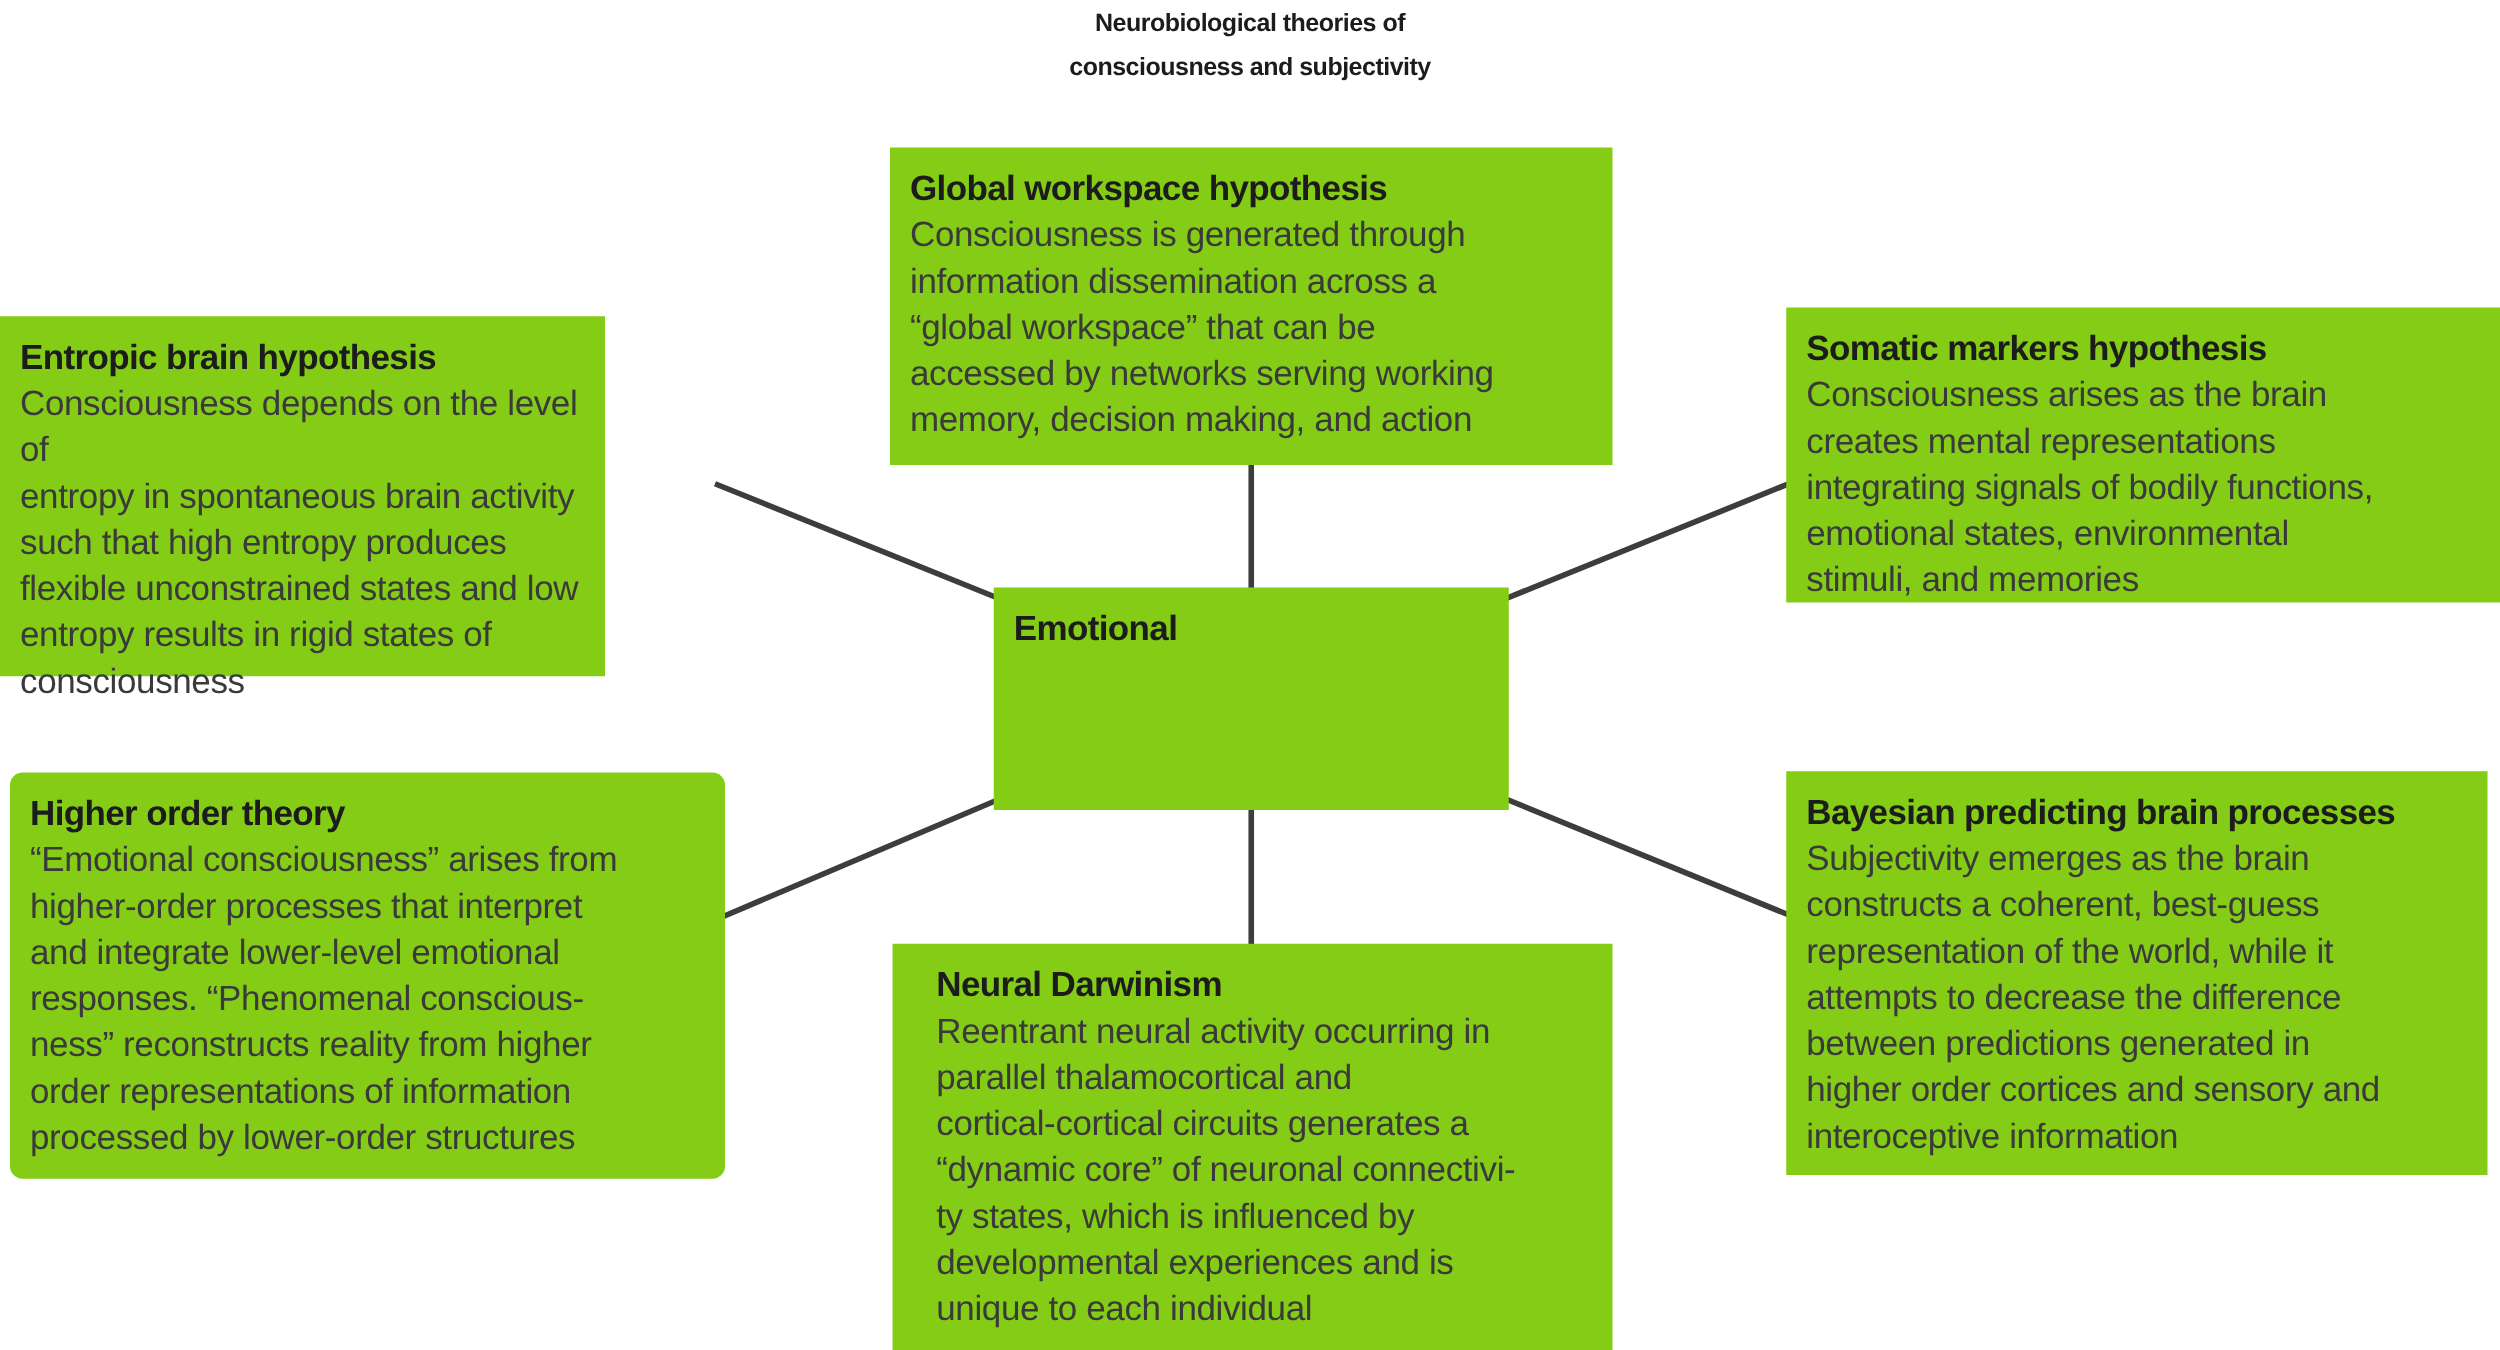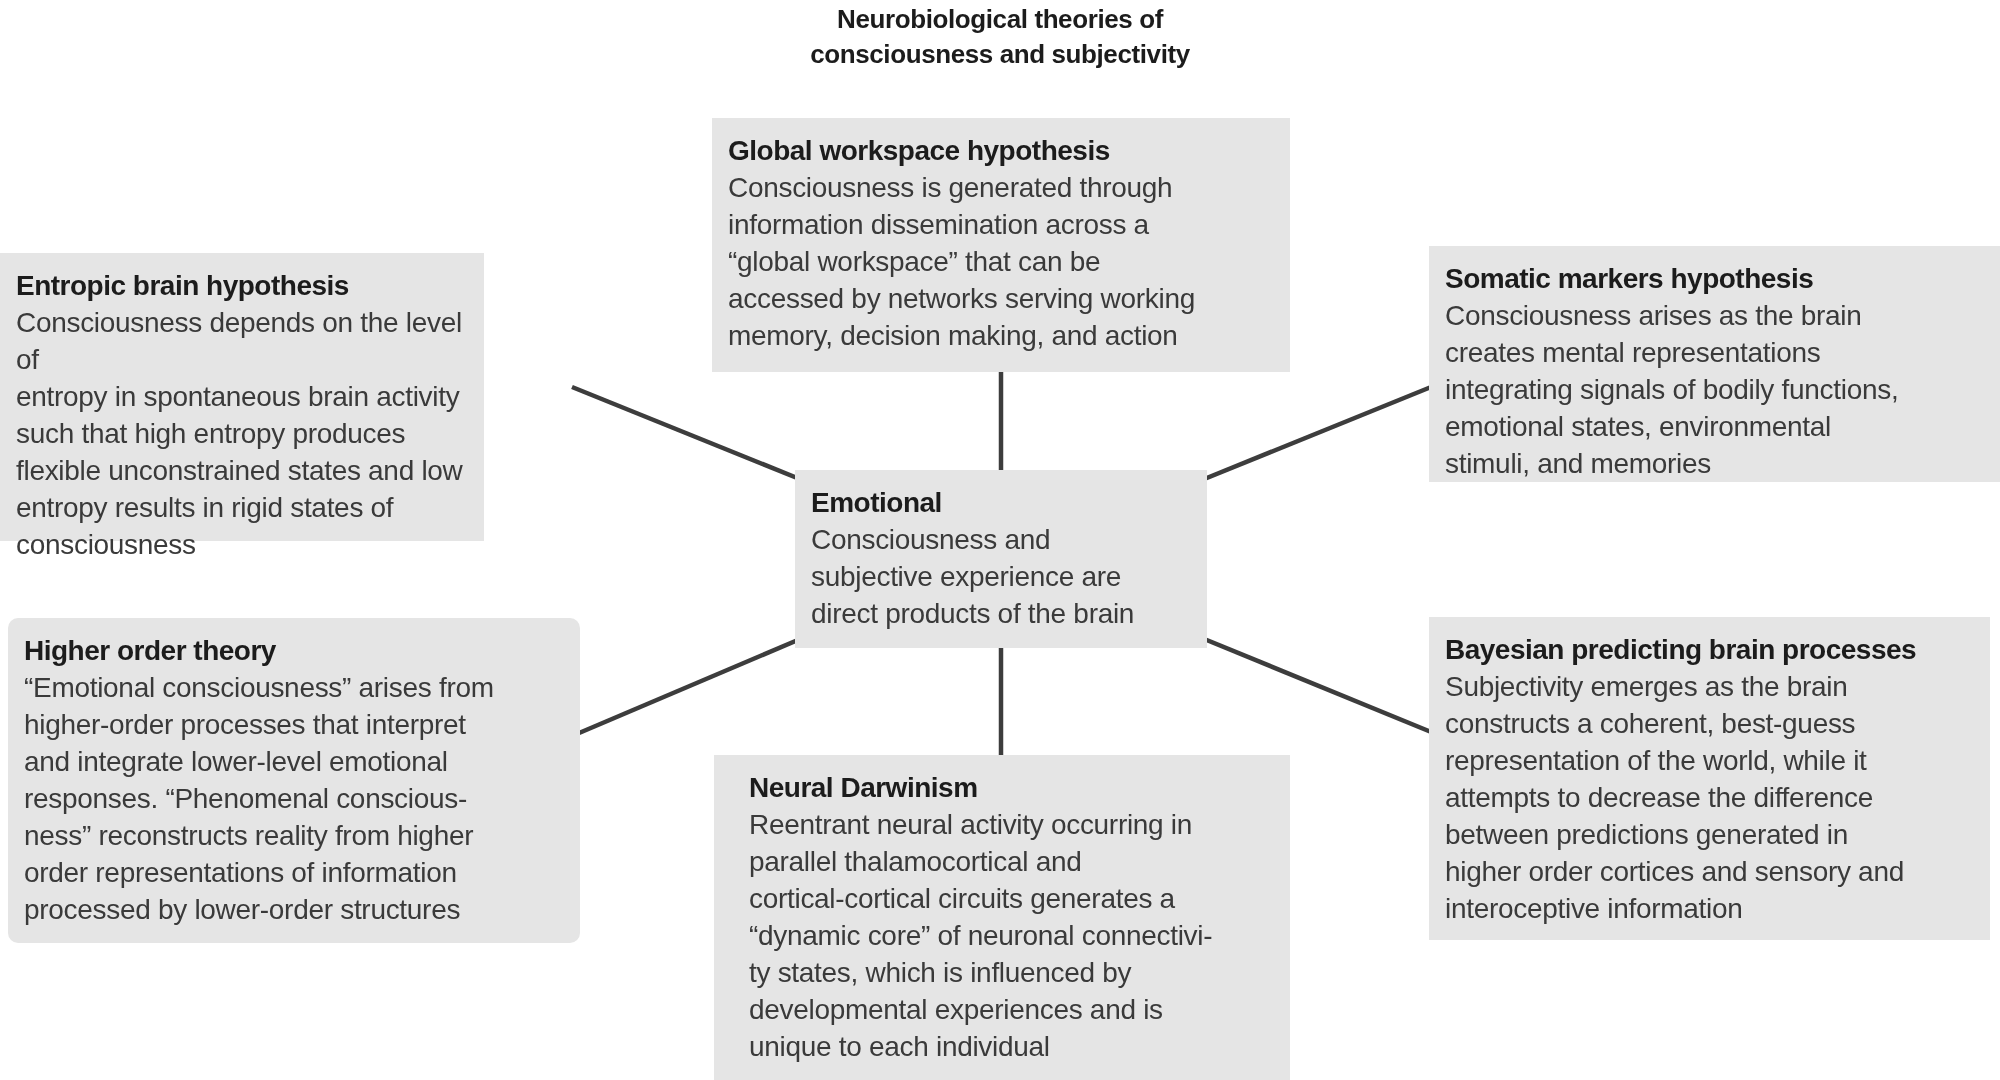--- a/index.html
+++ b/index.html
@@ -14,40 +14,40 @@
     height: 1080px;
     background: #ffffff;
     overflow: hidden;
   }
   .title {
     position: absolute;
     left: 0;
     top: 2px;
     width: 100%;
     text-align: center;
-    font-size: 26px;
+    font-size: 20px;
     line-height: 35px;
     font-weight: 700;
     letter-spacing: -0.4px;
     color: #1c1c1c;
     white-space: pre-line;
   }
   .connectors {
     position: absolute;
     left: 0;
     top: 0;
   }
   .connectors line {
     stroke: #3d3d3d;
     stroke-width: 4.5;
   }
   .node {
     position: absolute;
     box-sizing: border-box;
-    background: #e5e5e5;
+    background: #84cc16;
     padding: 14px 16px;
   }
   .node .heading {
     font-size: 28px;
     line-height: 37px;
     font-weight: 700;
     letter-spacing: -0.5px;
     color: #1c1c1c;
   }
   .node .body {
@@ -106,23 +106,20 @@
     <div class="heading">Somatic markers hypothesis</div>
     <div class="body">Consciousness arises as the brain
 creates mental representations
 integrating signals of bodily functions,
 emotional states, environmental
 stimuli, and memories</div>
   </div>
 
   <div class="node box-assumption">
     <div class="heading">Emotional</div>
-    <div class="body">Consciousness and
-subjective experience are
-direct products of the brain</div>
   </div>
 
   <div class="node box-higher">
     <div class="heading">Higher order theory</div>
     <div class="body">“Emotional consciousness” arises from
 higher-order processes that interpret
 and integrate lower-level emotional
 responses. “Phenomenal conscious-
 ness” reconstructs reality from higher
 order representations of information

